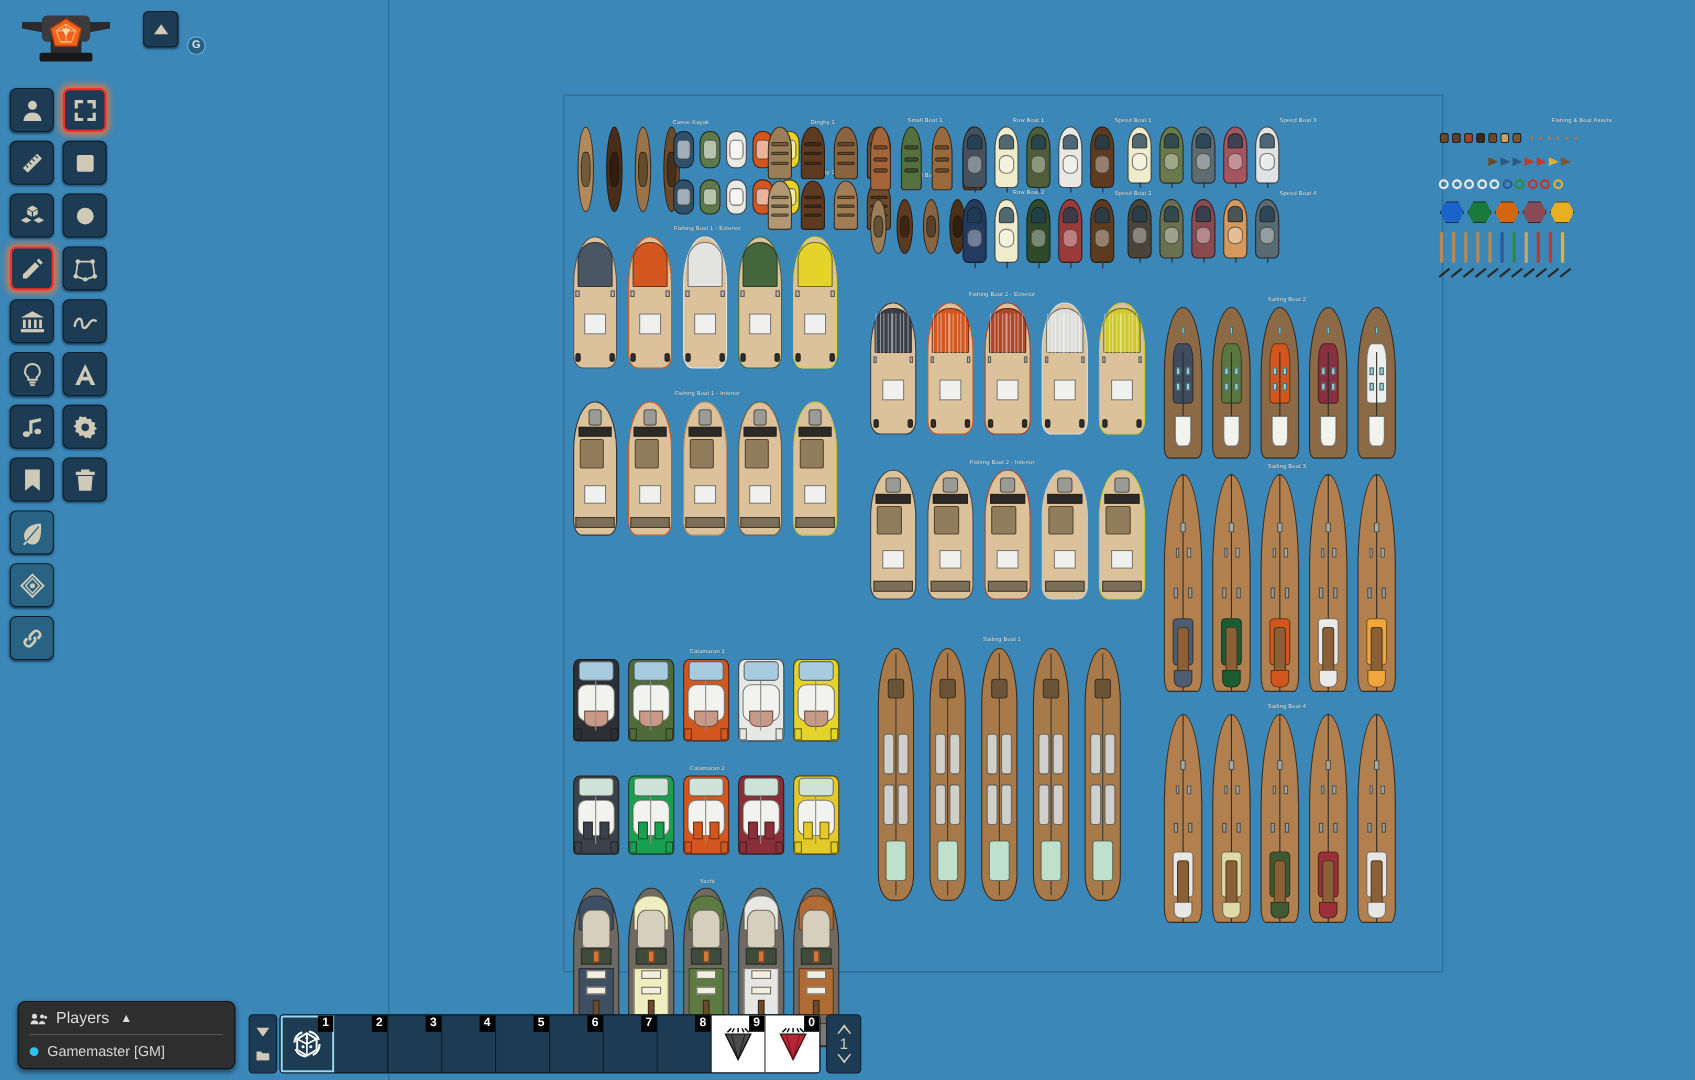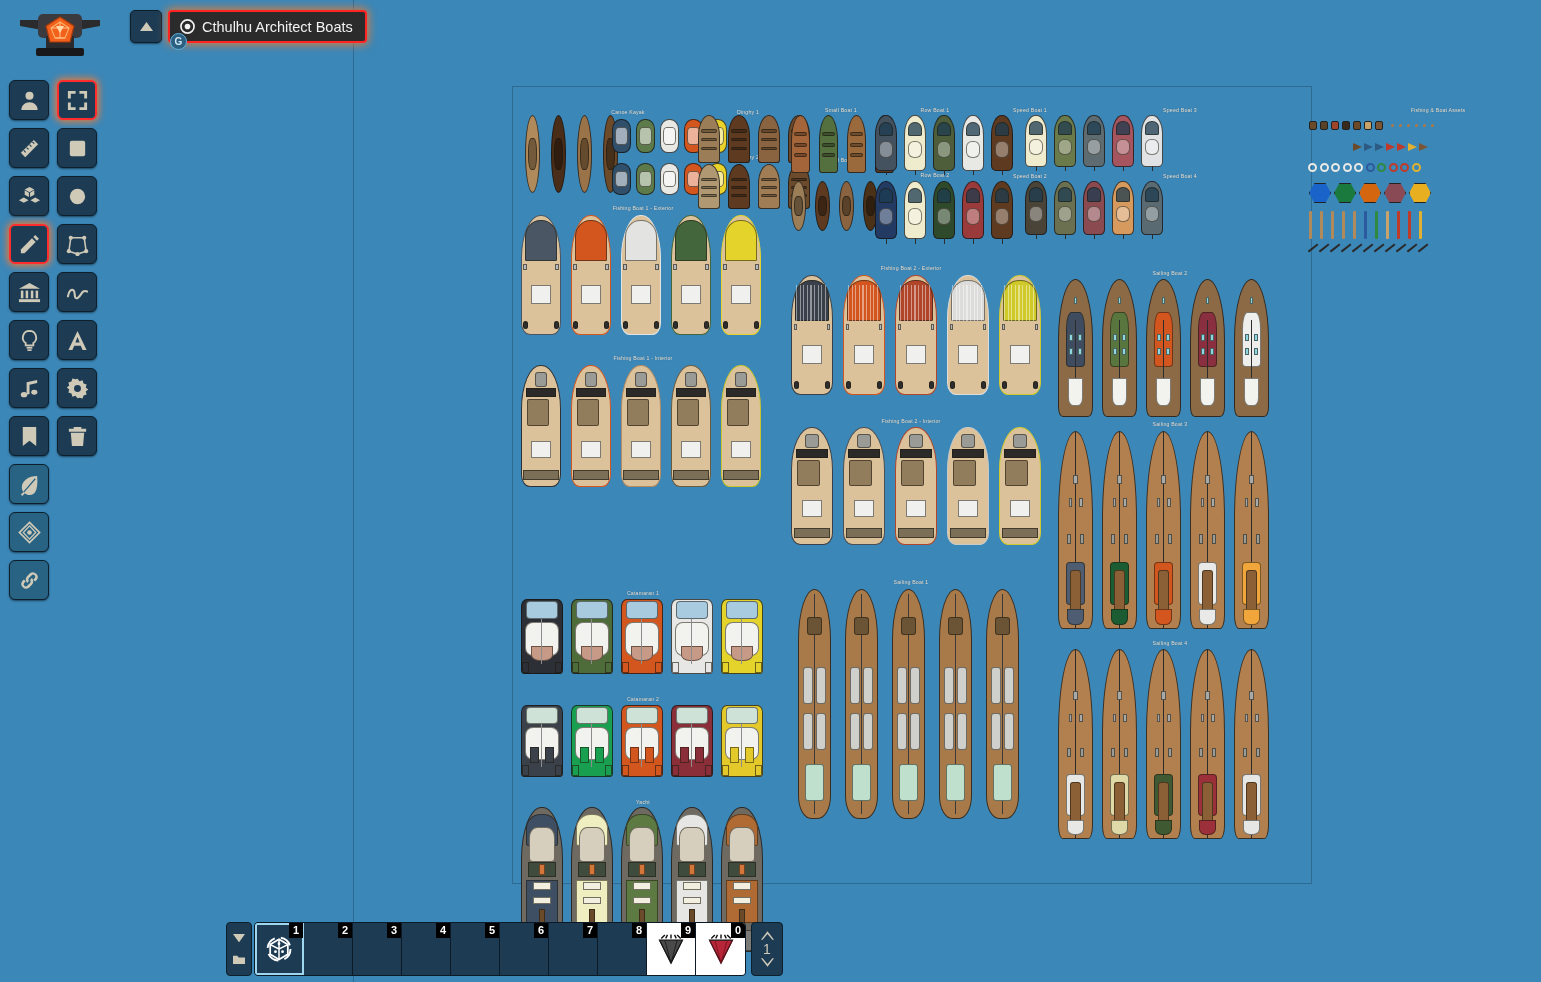--- a/index.html
+++ b/index.html
@@ -1188,27 +1188,20 @@
       <path d="M48 16 L48 32 M39 22 L57 22 M43 32 L53 32" stroke="#ffcc99" stroke-width=".9" fill="none"></path>
       <polygon points="44,20 52,20 48,27" fill="#ffd9a8"></polygon>
     </svg>
   </div>
 
   <div id="scene-collapse">
     <svg viewBox="0 0 10 7">
         <polygon points="5,0 10,7 0,7"></polygon>
       </svg>
   </div>
-  <div id="scene-tab">
-    <svg class="eye" viewBox="0 0 16 16">
-      <circle cx="8" cy="8" r="7" fill="none" stroke="#f2f2f2" stroke-width="1.8"></circle>
-      <circle cx="8" cy="8" r="3" fill="#f2f2f2"></circle>
-    </svg>
-    <span class="title">Cthulhu Architect Boats</span>
-  </div>
   <div id="scene-badge">G</div>
 
   <div id="toolbar">
 
     <div class="ctrl-btn" style="left:9px; top:80px">
       <svg viewBox="0 0 24 24">
           <circle cx="12" cy="7" r="4.2"></circle>
           <path d="M3.5 22c0-5 3.8-8.2 8.5-8.2S20.5 17 20.5 22z"></path>
         </svg>
     </div>
@@ -1330,20 +1323,39 @@
         </svg>
     </div>
     <div class="ctrl-btn module" style="left:9px; top:560px">
       <svg viewBox="0 0 24 24">
           <path d="M9.5 14.5a5 5 0 010-7l3-3a5 5 0 017 7l-1.6 1.6-2-2 1.6-1.6a2.2 2.2 0 00-3.1-3.1l-3 3a2.2 2.2 0 000 3.1z"></path>
           <path d="M14.5 9.5a5 5 0 010 7l-3 3a5 5 0 01-7-7l1.6-1.6 2 2-1.6 1.6a2.2 2.2 0 003.1 3.1l3-3a2.2 2.2 0 000-3.1z"></path>
         </svg>
     </div>
   </div>
 
+  <div id="players">
+    <div class="head">
+      <svg viewBox="0 0 22 16">
+        <circle cx="6" cy="5" r="3.2"></circle>
+          <circle cx="15.5" cy="5.4" r="2.6"></circle>
+          <circle cx="20" cy="6.4" r="1.9"></circle>
+        <path d="M1 15c0-3 2.3-5 5-5s5 2 5 5z"></path>
+          <path d="M11.5 15c0-2.4 1.8-4.1 4-4.1s4 1.7 4 4.1z"></path>
+      </svg>
+      <span>Players</span>
+      <span class="caret">▲</span>
+    </div>
+    <div class="plist">
+      <div class="player">
+        <span class="dot"></span>
+        <span>Gamemaster [GM]</span>
+      </div>
+    </div>
+  </div>
 
   <div id="hotbar">
     <div id="hb-left">
       <svg viewBox="0 0 10 7">
           <polygon points="0,0 10,0 5,7"></polygon>
         </svg>
       <svg viewBox="0 0 14 11">
           <path d="M0 1h5l1.6 2H14v8H0z"></path>
         </svg>
     </div>

